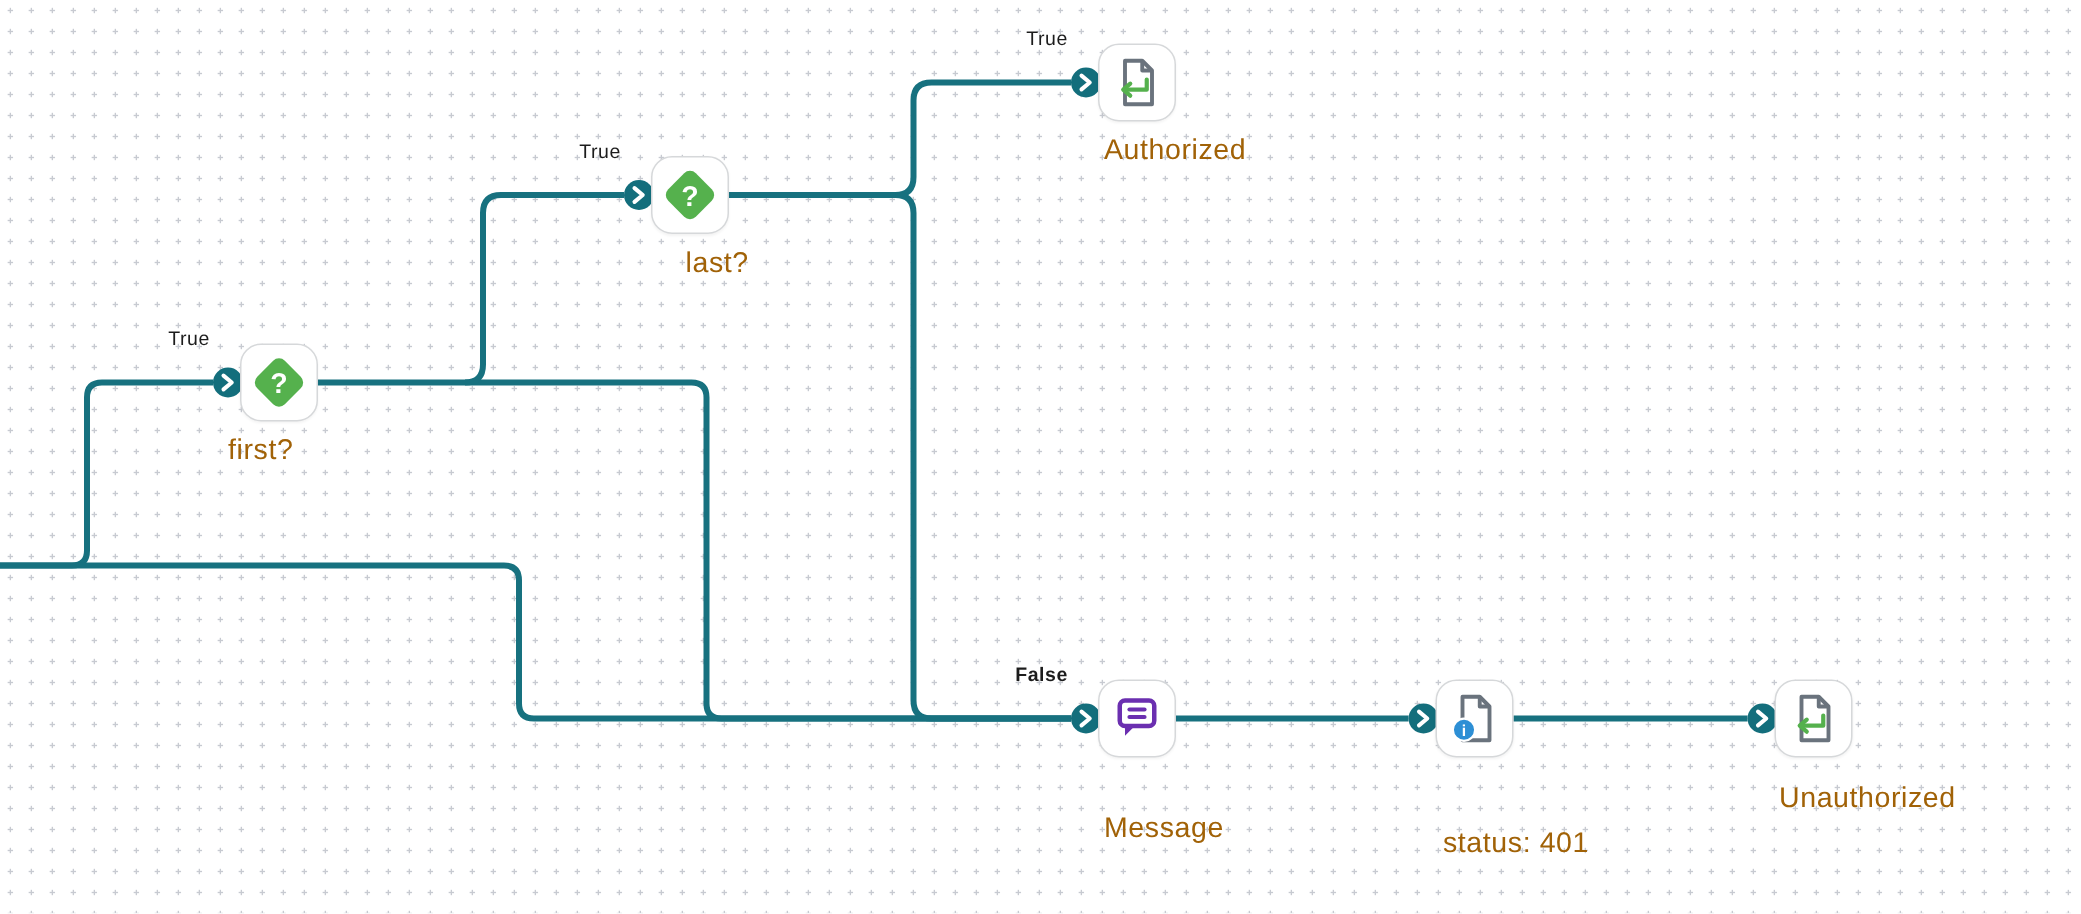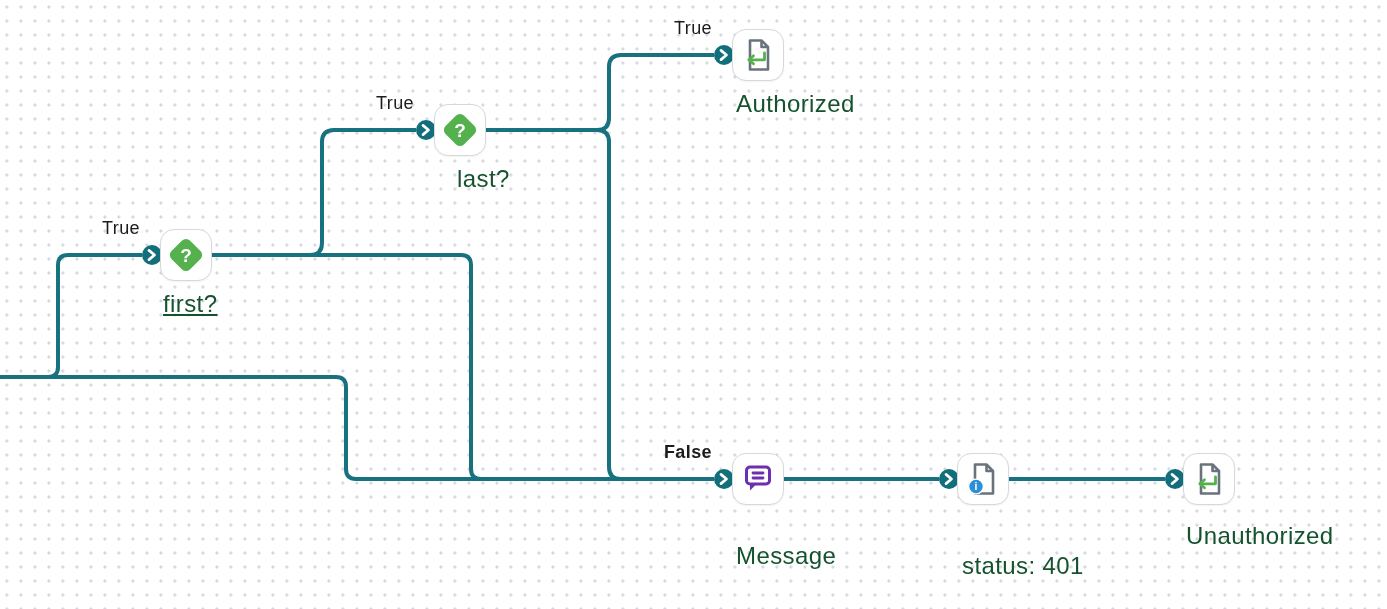--- a/index.html
+++ b/index.html
@@ -21,28 +21,28 @@
     width: 52px; height: 52px;
     background: #ffffff;
     border: 1.5px solid #d6d8da;
     border-radius: 14px;
     box-sizing: border-box;
     box-shadow: 0 1px 2px rgba(0,0,0,0.05);
   }
   .node-box svg { position: absolute; left: -1.5px; top: -1.5px; }
   .node-label {
     position: absolute;
-    font-size: 24px;
+    font-size: 19px;
     letter-spacing: 0.4px;
-    color: #14532d;
+    color: #a16207;
     white-space: nowrap;
   }
   .branch-label {
     position: absolute;
-    font-size: 18px;
+    font-size: 13px;
     letter-spacing: 0.4px;
     color: #1c1c1c;
     white-space: nowrap;
     text-align: center;
   }
 </style>
 </head>
 <body>
 
 <div id="canvas">
@@ -93,21 +93,21 @@
       <path d="M -3 -4.6 L 2.5 0 L -3 4.6" stroke="#fff" stroke-width="2.7" fill="none" stroke-linecap="round" stroke-linejoin="round"></path>
     </g>
   </svg>
 
   <div class="node-box" style="left:160px; top:229px;">
     <svg width="52" height="52" viewBox="0 0 52 52">
       <rect x="13" y="13" width="26" height="26" rx="5.5" fill="#55b14d" transform="rotate(45 26 26)"></rect>
       <text x="26" y="33" text-anchor="middle" font-size="19" font-weight="bold" fill="#ffffff">?</text>
     </svg>
   </div>
-  <div class="node-label" style="left:163px; top:290px;text-decoration:underline;">first?</div>
+  <div class="node-label" style="left:152px; top:290px;">first?</div>
   <div class="branch-label" style="right:1247px; top:218px;">True</div>
 
   <div class="node-box" style="left:434px; top:104px;">
     <svg width="52" height="52" viewBox="0 0 52 52">
       <rect x="13" y="13" width="26" height="26" rx="5.5" fill="#55b14d" transform="rotate(45 26 26)"></rect>
       <text x="26" y="33" text-anchor="middle" font-size="19" font-weight="bold" fill="#ffffff">?</text>
     </svg>
   </div>
   <div class="node-label" style="left:437px; top:165px;margin-left:20px;">last?</div>
   <div class="branch-label" style="right:973px; top:93px;">True</div>

